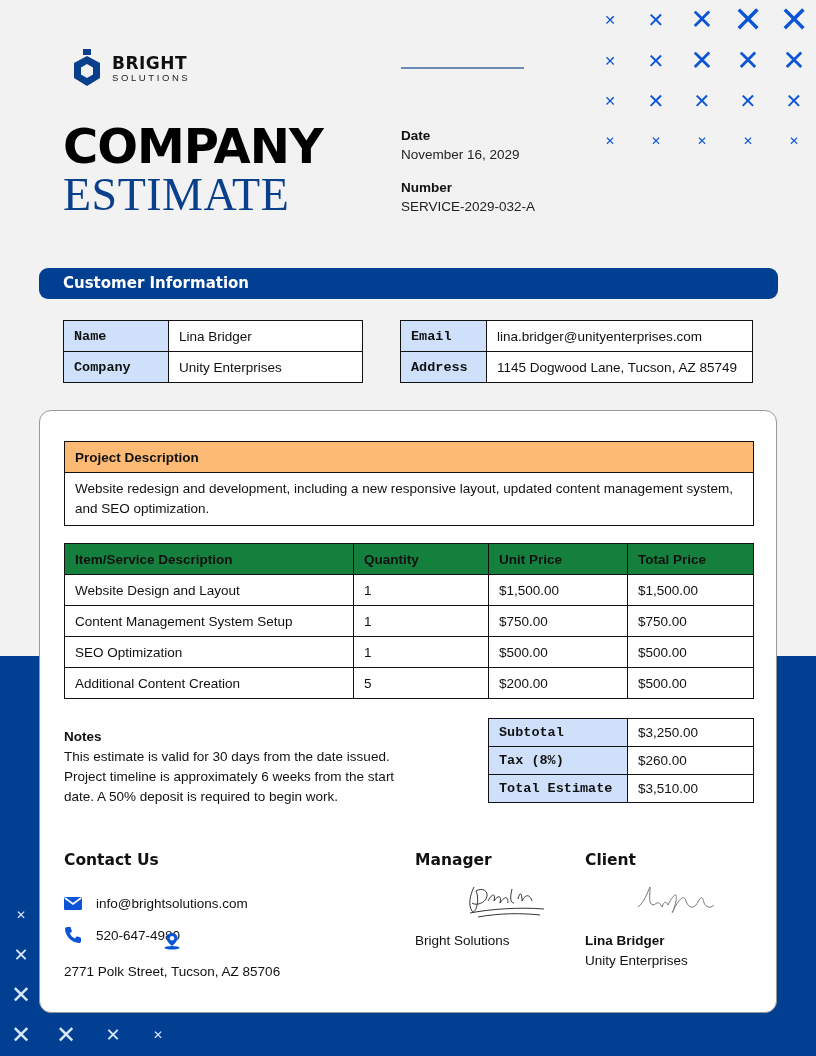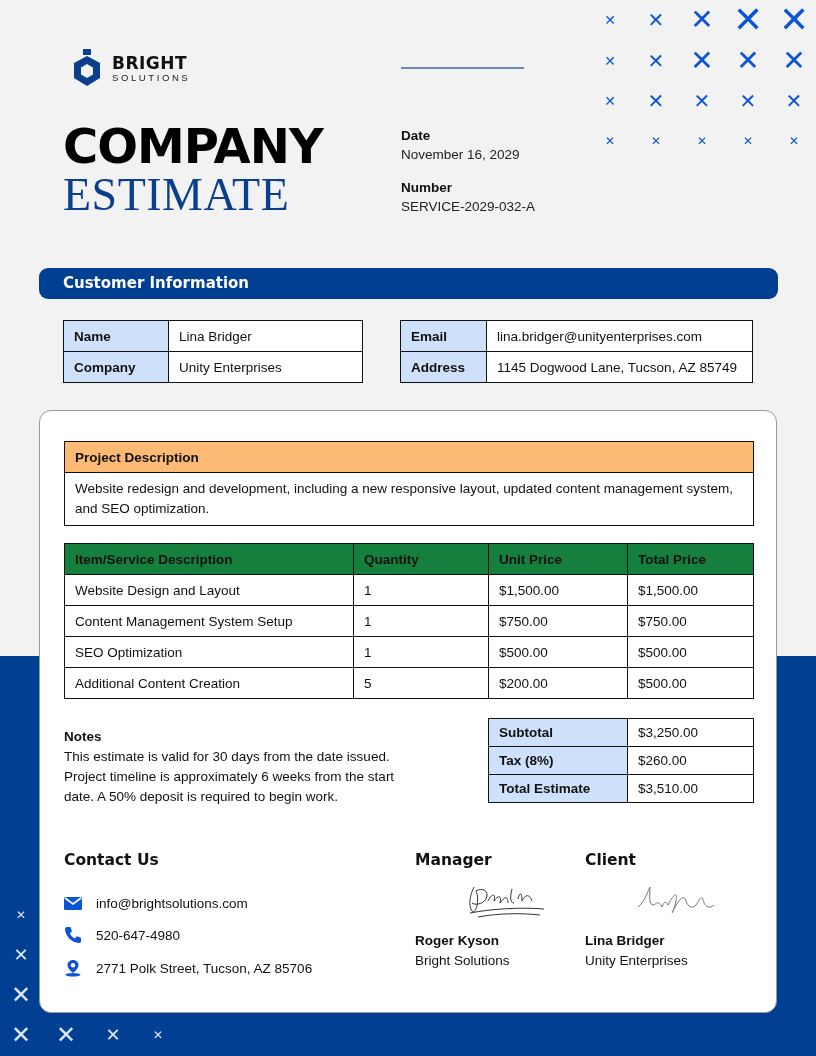--- a/index.html
+++ b/index.html
@@ -14,21 +14,21 @@
   .title2 { position: absolute; left: 63px; top: 168px; font-family: Liberation Serif, serif; font-size: 46px; color: #0a3f8c; line-height: 54px; letter-spacing: 0.5px; }
   .top-line { position: absolute; left: 401px; top: 67px; width: 123px; height: 2px; background: #6b8bb5; }
   .meta { position: absolute; left: 401px; font-size: 13.5px; }
   .meta .lbl { font-weight: bold; color: #111; line-height: 19px; }
   .meta .val { color: #222; line-height: 19px; }
   .xs { position: absolute; left: 590px; top: 0; width: 226px; height: 160px; }
   .xmark { position: absolute; color: #0b54d6; font-weight: bold; font-family: "DejaVu Sans", sans-serif; transform: translate(-50%, -50%); line-height: 1; }
   .section-bar { position: absolute; left: 39px; top: 268px; width: 739px; height: 31px; background: #003f91; border-radius: 9px; color: #fff; font-family: "DejaVu Sans", sans-serif; font-weight: bold; font-size: 15px; padding-left: 24px; line-height: 31px; }
   table { border-collapse: collapse; font-size: 13.5px; }
   td, th { border: 1.3px solid #111; text-align: left; padding: 0 10px; font-weight: normal; }
-  .lbl-cell { background: #cfe0fb; font-weight: bold; }
+  .lbl-cell { background: #cfe0fb; font-weight: bold; font-family: Liberation Mono, monospace; }
   .cust-table { position: absolute; top: 320px; background: #fff; }
   .cust-table td { height: 31px; }
   .card { position: absolute; left: 39px; top: 410px; width: 738px; height: 603px; background: #fff; border: 1px solid #999; border-radius: 12px; }
   .proj { position: absolute; left: 24px; top: 30px; width: 690px; }
   .proj th { height: 31px; background: #fdba74; font-weight: bold; }
   .proj td { padding: 6px 10px; line-height: 20px; }
   .items { position: absolute; left: 24px; top: 132px; width: 690px; }
   .items th { height: 31px; background: #15803d; font-weight: bold; }
   .items td { height: 31px; }
   .notes { position: absolute; left: 24px; top: 316px; width: 360px; font-size: 13.5px; line-height: 20px; }
@@ -202,35 +202,34 @@
         <polyline points="1,4 9,10 17,4" fill="none" stroke="#fff" stroke-width="1.6"></polyline>
       </svg>
     <span>info@brightsolutions.com</span>
   </div>
   <div class="contact-row" style="top:515px;">
     <svg viewBox="0 0 18 18">
         <path d="M3 1 L6.5 1 L8 5.5 L5.8 7.2 C7 9.8 8.5 11.3 11 12.4 L12.8 10.2 L17 11.7 L17 15.2 C17 16.3 16 17 15 17 C7.5 16.5 1.5 10.5 1 3 C1 2 2 1 3 1 Z" fill="#0b54d6"></path>
       </svg>
     <span>520-647-4980</span>
   </div>
-  <div class="contact-row" style="top:548px;">
+  <div class="contact-row" style="top:521px;flex-direction:column;">
     <svg viewBox="0 0 18 18">
         <path d="M9 1 C5.7 1 3.5 3.4 3.5 6.3 C3.5 9.8 9 14 9 14 C9 14 14.5 9.8 14.5 6.3 C14.5 3.4 12.3 1 9 1 Z" fill="#0b54d6"></path>
         <circle cx="9" cy="6.3" r="2.2" fill="#fff"></circle>
         <ellipse cx="9" cy="15.8" rx="7.5" ry="1.8" fill="#0b54d6"></ellipse>
       </svg>
     <span>2771 Polk Street, Tucson, AZ 85706</span>
   </div>
 
   <div class="sig" style="left:375px;">
     <div class="h">Manager</div>
     <svg viewBox="0 0 90 44">
       <path d="M14 8 C10 16 8 26 12 32 C16 36 20 20 16 12 C22 8 30 12 26 20 C22 26 14 26 12 24 M28 22 C32 14 36 14 34 22 C38 16 42 16 40 24 C44 18 48 16 48 24 M52 10 C50 18 50 24 54 24 M58 20 C60 12 62 14 62 22 C66 14 70 16 72 22 M10 34 C30 30 60 28 84 30 M18 38 C40 34 62 34 80 36" fill="none" stroke="#333" stroke-width="1"></path>
     </svg>
-    <div class="n">Roger Kyson</div>
     <div class="c">Bright Solutions</div>
   </div>
   <div class="sig" style="left:545px;">
     <div class="h">Client</div>
     <svg viewBox="0 0 90 44">
       <path d="M8 28 C14 24 18 12 20 8 C20 18 18 26 24 26 C28 22 30 24 32 28 C34 22 36 22 38 26 C42 18 48 10 46 22 C44 32 40 38 44 30 C48 22 54 14 56 22 C58 28 62 30 66 26 C70 20 72 14 74 24 C76 28 80 30 84 26" fill="none" stroke="#777" stroke-width="1"></path>
     </svg>
     <div class="n">Lina Bridger</div>
     <div class="c">Unity Enterprises</div>
   </div>

